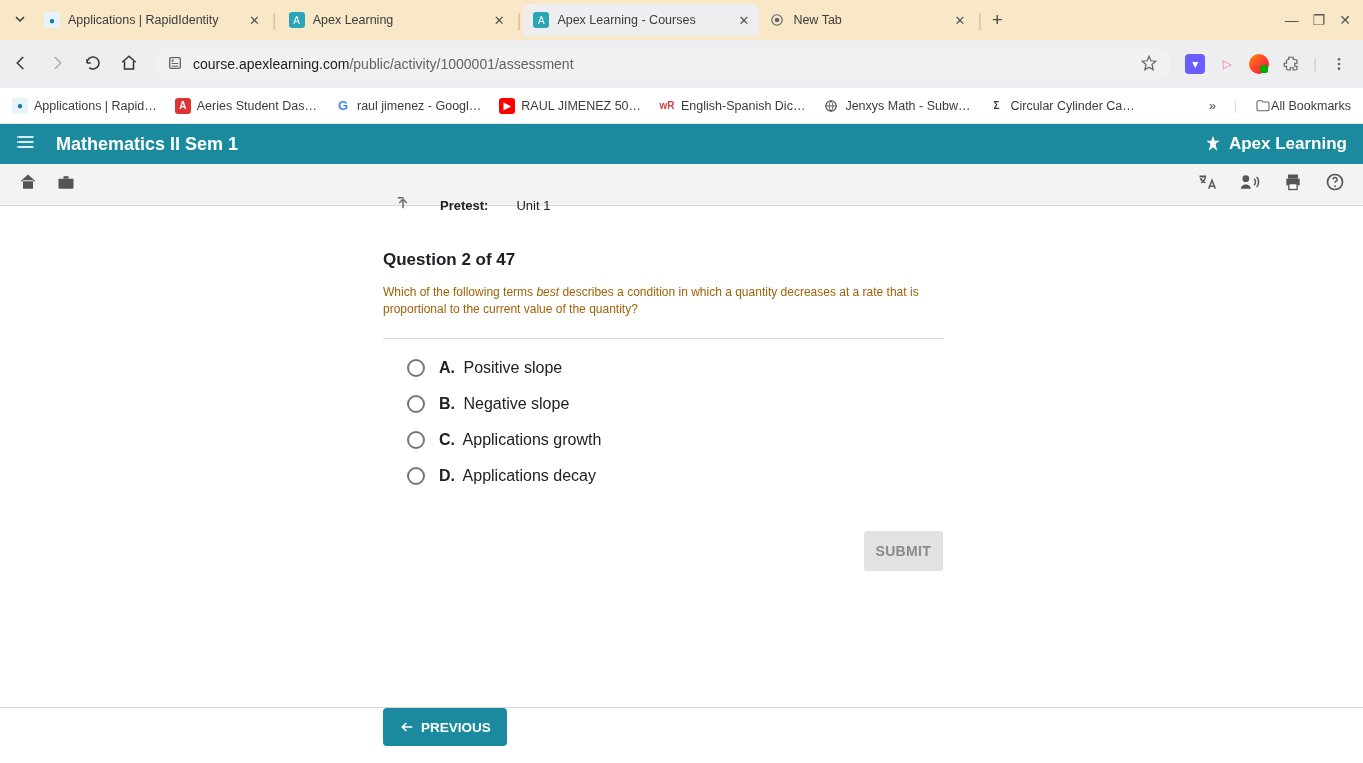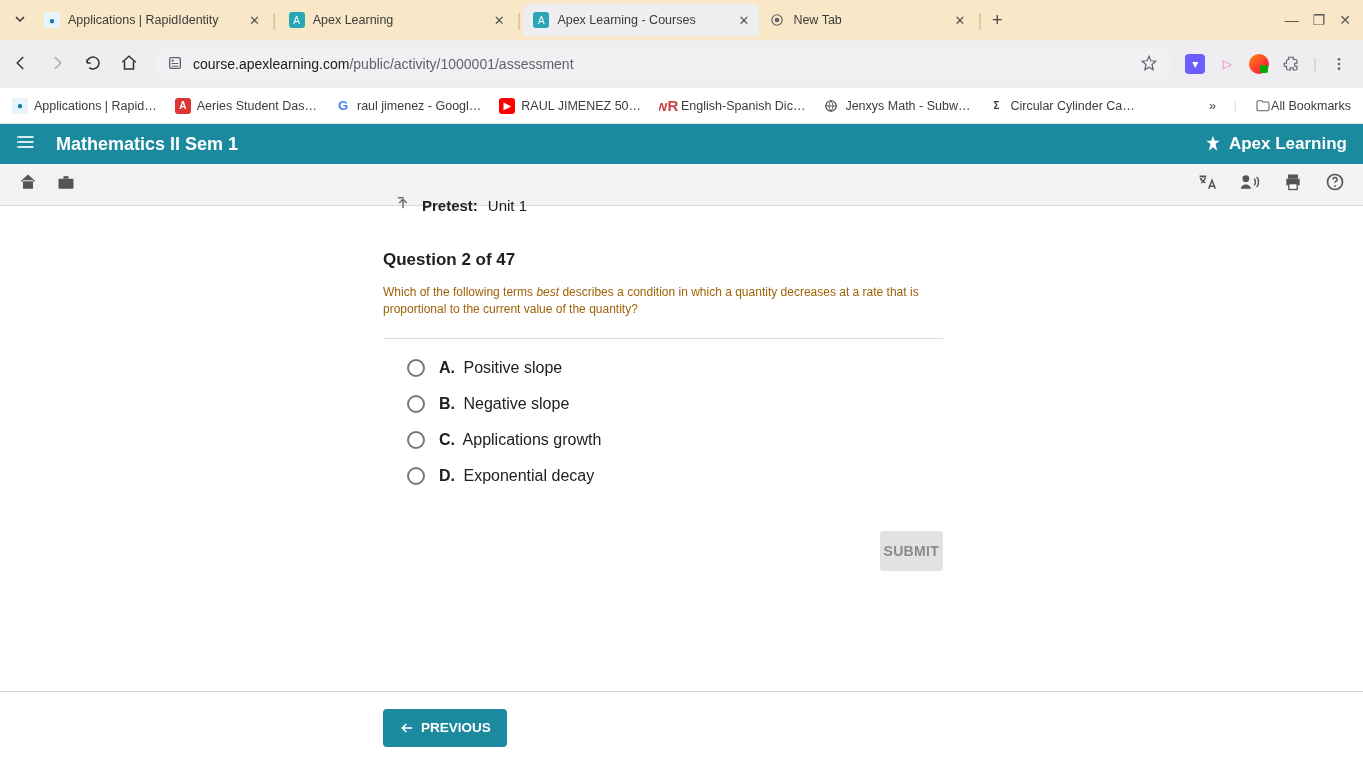--- a/index.html
+++ b/index.html
@@ -66,21 +66,21 @@
   .menu-icon { font-size:20px; margin-right:20px; }
   .course-title { font-size:18px; font-weight:600; }
   .brand { margin-left:auto; display:flex; align-items:center; gap:6px; font-weight:600; font-size:17px; }
   .brand-logo { width:20px; height:20px; }
 
   .sub-header {
     background:#f3f3f3; border-bottom:1px solid #d8d8d8; height:42px;
     display:flex; align-items:center; padding:0 18px; gap:18px;
   }
   .sub-header .sh-icon { color:#555; font-size:19px; }
-  .assess-label { margin-left: 300px; display:flex; align-items:center; gap:10px; font-size:15px;margin-top:42px; }
+  .assess-label { margin-left: 300px; display:flex; align-items:center; gap:28px; font-size:13px;margin-top:42px; }
   .assess-label .up { color:#6e6e6e; font-size:17px; }
   .assess-label .pretest { font-weight:700; }
   .sh-right { margin-left:auto; display:flex; gap:22px; color:#555; font-size:19px; }
 
   
   .content { flex:1; position:relative; overflow:auto; }
   .question-wrap { width: 560px; margin: 44px 0 16px 383px; }
   .q-num { font-weight:700; font-size:17px; margin-bottom:14px; }
   .q-text { font-size:12px; line-height:1.4; color:#a16207; margin-bottom:20px; }
   .q-text .best { font-style: italic; }
@@ -88,28 +88,28 @@
   .options { display:flex; flex-direction:column; gap:18px; padding-left:24px; font-size:16px; }
   .option { display:flex; align-items:flex-start; gap:14px; }
   .radio {
     width:18px; height:18px; border:2px solid #777; border-radius:50%;
     flex-shrink:0;
   }
   .opt-label { font-weight:700; margin-right:4px; }
 
   .submit-row { width:560px; margin: 46px 0 0 383px; display:flex; justify-content:flex-end; }
   .submit-btn {
-    background:#e2e2e2; color:#8a8a8a; border:none; padding:12px 4px;
+    background:#e2e2e2; color:#8a8a8a; border:none; padding:12px 12px;
     font-size:14px; font-weight:600; letter-spacing:0.3px; border-radius:3px;
   }
 
   
   .footer {
-    border-top:1px solid #d8d8d8; background:#fff; height:72px;
-    display:flex; align-items:center; padding-left:383px;
+    border-top:1px solid #d8d8d8; background:#fff; height:56px;
+    display:flex; align-items:flex-start; padding-left:383px;
   }
   .prev-btn {
     background:#1b8a9e; color:#fff; border:none; padding:11px 16px;
     font-size:13.5px; font-weight:600; border-radius:4px; display:flex; align-items:center; gap:6px;
   }
 </style>
 </head>
 <body>
 
 <div class="browser-top">
@@ -233,21 +233,21 @@
   </div>
   <div class="bm">
     <span class="bm-icon" style="color:#4285f4;font-weight:bold;font-size:13px">G</span>
     <span>raul jimenez - Googl…</span>
   </div>
   <div class="bm">
     <span class="bm-icon" style="background:#ff0000;color:#fff">▶</span>
     <span>RAUL JIMENEZ 50…</span>
   </div>
   <div class="bm">
-    <span class="bm-icon" style="color:#c44;font-size:15px;font-weight:bold">wR</span>
+    <span class="bm-icon" style="color:#c44;font-size:10px;font-weight:bold">wR</span>
     <span>English-Spanish Dic…</span>
   </div>
   <div class="bm">
     <span class="bm-icon">
       <svg width="14" height="14" viewBox="0 0 24 24">
           <circle cx="12" cy="12" r="9" fill="none" stroke="#444" stroke-width="2"></circle>
           <path d="M3 12h18 M12 3a14 14 0 0 1 0 18 M12 3a14 14 0 0 0 0 18" fill="none" stroke="#444" stroke-width="1.4"></path>
         </svg>
     </span>
     <span>Jenxys Math - Subw…</span>
@@ -358,21 +358,21 @@
       <div class="option">
         <span class="radio"></span>
         <span><span class="opt-label">B.</span> <span>Negative slope</span></span>
       </div>
       <div class="option">
         <span class="radio"></span>
         <span><span class="opt-label">C.</span> <span>Applications growth</span></span>
       </div>
       <div class="option">
         <span class="radio"></span>
-        <span><span class="opt-label">D.</span> <span>Exponential decay</span></span>
+        <span><span class="opt-label">D.</span> <span>Applications decay</span></span>
       </div>
     </div>
   </div>
 
   <div class="submit-row">
     <button class="submit-btn" disabled="">SUBMIT</button>
   </div>
 </div>
 
 <div class="footer">

